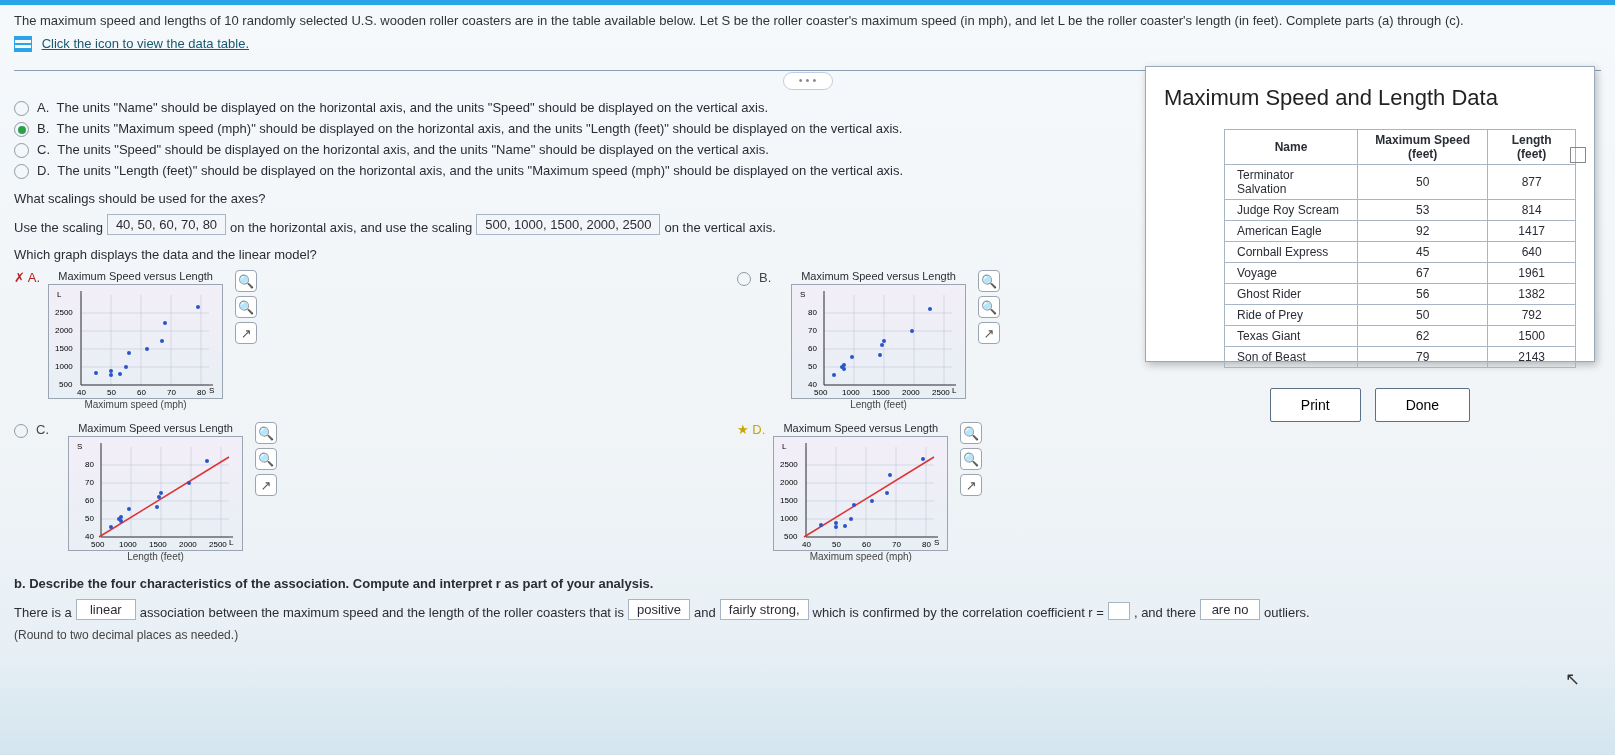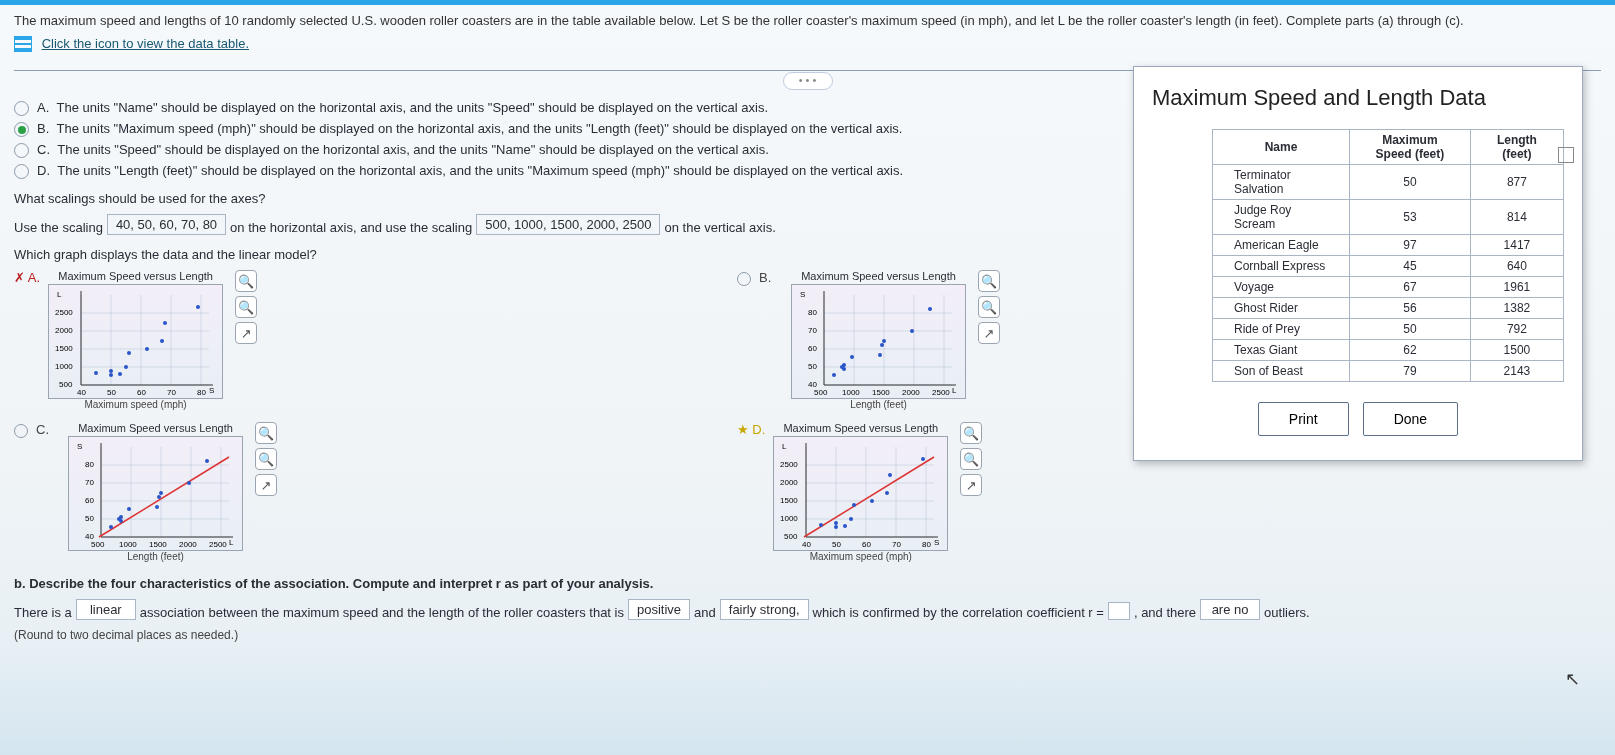--- a/index.html
+++ b/index.html
@@ -27,24 +27,24 @@
 .gmark{font-size:13px;color:#444;min-width:24px}
 .gmark.red{color:#b22}
 .gmark.star{color:#c9a600}
 .ring{width:14px;height:14px;border:1.5px solid #8c9aa8;border-radius:50%;display:inline-block;margin-top:2px}
 .gtitle{font-size:11px;text-align:center;margin-bottom:2px}
 .gbox{width:175px;height:115px;border:1px solid #9aa5b1;background:linear-gradient(#f3eef8,#e8eff5);position:relative}
 .gctrl{display:flex;flex-direction:column;gap:4px;margin-left:4px}
 .cbtn{width:22px;height:22px;border:1px solid #9aa5b1;border-radius:4px;background:#fff;display:flex;align-items:center;justify-content:center;font-size:13px;color:#555;cursor:pointer}
 .xlabel{font-size:10px;text-align:center;color:#444}
 
-.panel{position:absolute;top:66px;right:32px;width:450px;height:395px;background:#fff;border:1px solid #9aa8bb;box-shadow:2px 3px 8px rgba(0,0,0,.25);padding:18px}
+.panel{position:absolute;top:66px;right:20px;width:450px;height:296px;background:#fff;border:1px solid #9aa8bb;box-shadow:2px 3px 8px rgba(0,0,0,.25);padding:18px}
 .panel-title{font-size:22px;font-weight:400;color:#222;margin-bottom:18px}
 .ptable{border-collapse:collapse;margin-left:60px;font-size:12px}
-.ptable th,.ptable td{border:1px solid #a8b5c4;padding:3px 21px;text-align:center}
+.ptable th,.ptable td{border:1px solid #a8b5c4;padding:3px 12px;text-align:center}
 .ptable th{background:#fff;font-weight:700}
 .ptable td:first-child{text-align:left;min-width:130px}
 .pbtns{display:flex;gap:14px;justify-content:center;margin-top:20px}
 .pbtn{border:1px solid #5a7088;border-radius:2px;padding:8px 30px;background:#fff;cursor:pointer;font-size:14px}
 .copy{position:absolute;top:80px;right:8px;width:16px;height:16px;border:1px solid #888}
 
 .bottom{margin-top:14px}
 .bold{font-weight:700}
 .dbox{display:inline-block;border:1px solid #a8b5c4;padding:2px 8px;min-width:60px;text-align:center;background:#fff}
 .ebox{display:inline-block;border:1px solid #a8b5c4;width:22px;height:18px;background:#fff;vertical-align:middle}
@@ -370,21 +370,21 @@
           <td>50</td>
           <td>877</td>
         </tr>
         <tr>
           <td>Judge Roy Scream</td>
           <td>53</td>
           <td>814</td>
         </tr>
         <tr>
           <td>American Eagle</td>
-          <td>97</td>
+          <td>92</td>
           <td>1417</td>
         </tr>
         <tr>
           <td>Cornball Express</td>
           <td>45</td>
           <td>640</td>
         </tr>
         <tr>
           <td>Voyage</td>
           <td>67</td>

